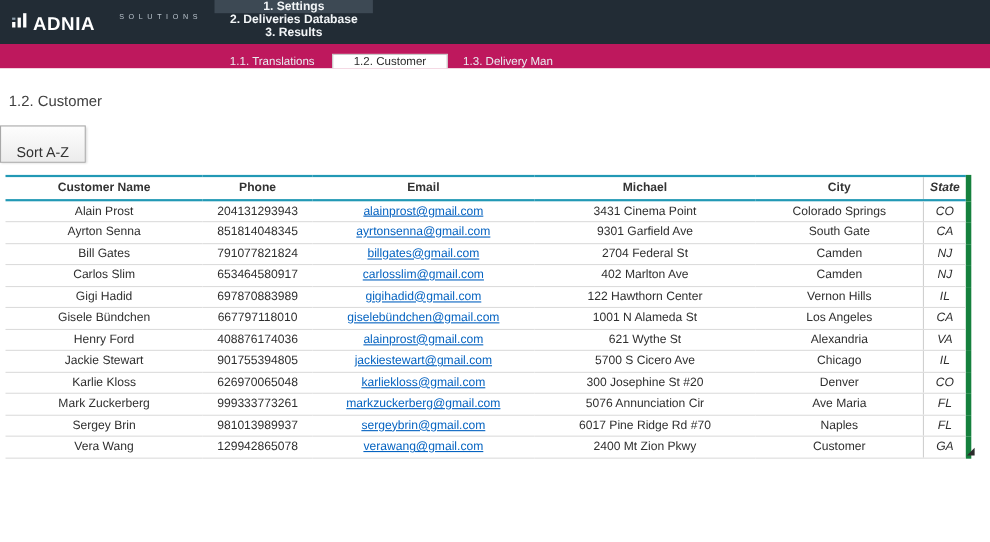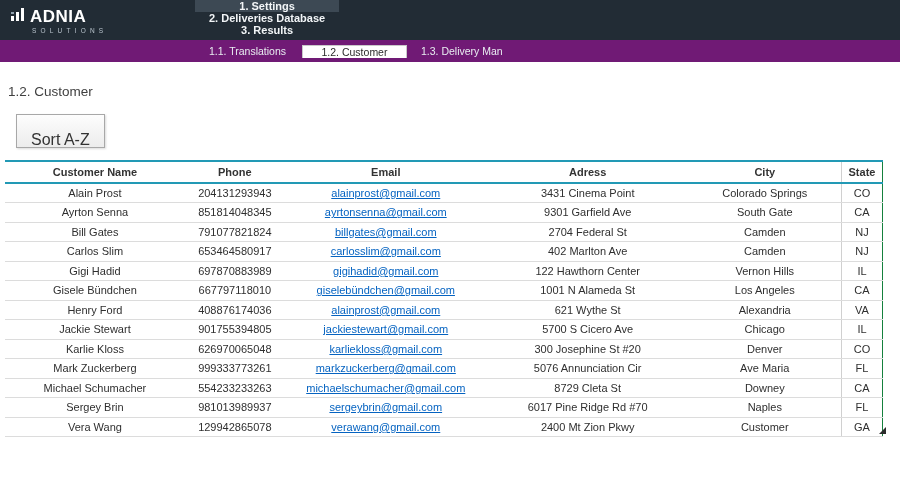--- a/index.html
+++ b/index.html
@@ -16,21 +16,20 @@
     height: 40px;
     background: #222c35;
     display: flex;
     align-items: center;
     position: relative;
   }
   .logo {
     margin-left: 10px;
     width: 150px;
     display: flex;
-    flex-direction: column;
     line-height: 1;
   }
   .logo-row { display: flex; align-items: flex-end; gap: 4px; }
   .logo-name {
     color: #ffffff;
     font-weight: bold;
     font-size: 17px;
     letter-spacing: 0.5px;
   }
   .logo-tagline {
@@ -58,23 +57,23 @@
     font-size: 11px;
     font-weight: bold;
     cursor: pointer;
     margin-right: 5px;
   }
   .main-tab.active { background: #3d4954; }
 
   
   .subbar {
     height: 22px;
-    background: #701a75;
-    display: flex;
-    align-items: center;
+    background: #be185d;
+    display: flex;
+    align-items: flex-end;
     padding-left: 195px;
   }
   .sub-tab {
     min-width: 105px;
     padding: 0 12px;
     display: flex;
     align-items: center;
     justify-content: center;
     color: #e8edf1;
     font-size: 10.5px;
@@ -89,24 +88,24 @@
   }
 
   
   .page-title {
     margin: 22px 0 0 8px;
     font-size: 13.5px;
     color: #404040;
     font-weight: normal;
   }
   .sort-btn {
-    margin: 15px 0 0 16px;
+    margin: 15px 0 0 0;
     height: 23px;
     padding: 16px 14px;
-    font-size: 16px;
+    font-size: 13px;
     font-family: "Liberation Sans", sans-serif;
     color: #333;
     background: linear-gradient(#fdfdfd, #ececec);
     border: 1px solid #a8a8a8;
     box-shadow: 1px 1px 2px rgba(0,0,0,0.15);
     cursor: pointer;
   }
 
   
   .table-wrap {
@@ -132,21 +131,21 @@
   tbody td {
     border-bottom: 1px solid #dcdcdc;
     padding: 3px 4px;
     height: 19.5px;
     text-align: center;
     color: #2f2f2f;
     background: #ffffff;
     white-space: nowrap;
     overflow: hidden;
   }
-  .col-state { border-left: 1px solid #d0d0d0; border-right: 1px solid #15803d; }
+  .col-state { border-left: 1px solid #d0d0d0; border-right: 5px solid #15803d; font-style: italic; }
   td a {
     color: #0563c1;
     text-decoration: underline;
     cursor: pointer;
   }
   .scroll-arrow {
     position: absolute;
     right: -3px;
     bottom: 3px;
     width: 0; height: 0;
@@ -204,21 +203,21 @@
       <col style="width:202px">
       <col style="width:202px">
       <col style="width:153px">
       <col style="width:41px">
     </colgroup>
     <thead>
       <tr>
           <th>Customer Name</th>
           <th>Phone</th>
           <th>Email</th>
-          <th>Adress</th>
+          <th>Michael</th>
           <th>City</th>
           <th class="col-state">State</th>
         </tr>
     </thead>
     <tbody>
         <tr>
           <td>Alain Prost</td>
           <td>204131293943</td>
           <td><a href="#">alainprost@gmail.com</a></td>
           <td>3431 Cinema Point</td>
@@ -291,28 +290,20 @@
         </tr>
         <tr>
           <td>Mark Zuckerberg</td>
           <td>999333773261</td>
           <td><a href="#">markzuckerberg@gmail.com</a></td>
           <td>5076 Annunciation Cir</td>
           <td>Ave Maria</td>
           <td class="col-state">FL</td>
         </tr>
         <tr>
-          <td>Michael Schumacher</td>
-          <td>554233233263</td>
-          <td><a href="#">michaelschumacher@gmail.com</a></td>
-          <td>8729 Cleta St</td>
-          <td>Downey</td>
-          <td class="col-state">CA</td>
-        </tr>
-        <tr>
           <td>Sergey Brin</td>
           <td>981013989937</td>
           <td><a href="#">sergeybrin@gmail.com</a></td>
           <td>6017 Pine Ridge Rd #70</td>
           <td>Naples</td>
           <td class="col-state">FL</td>
         </tr>
         <tr>
           <td>Vera Wang</td>
           <td>129942865078</td>

